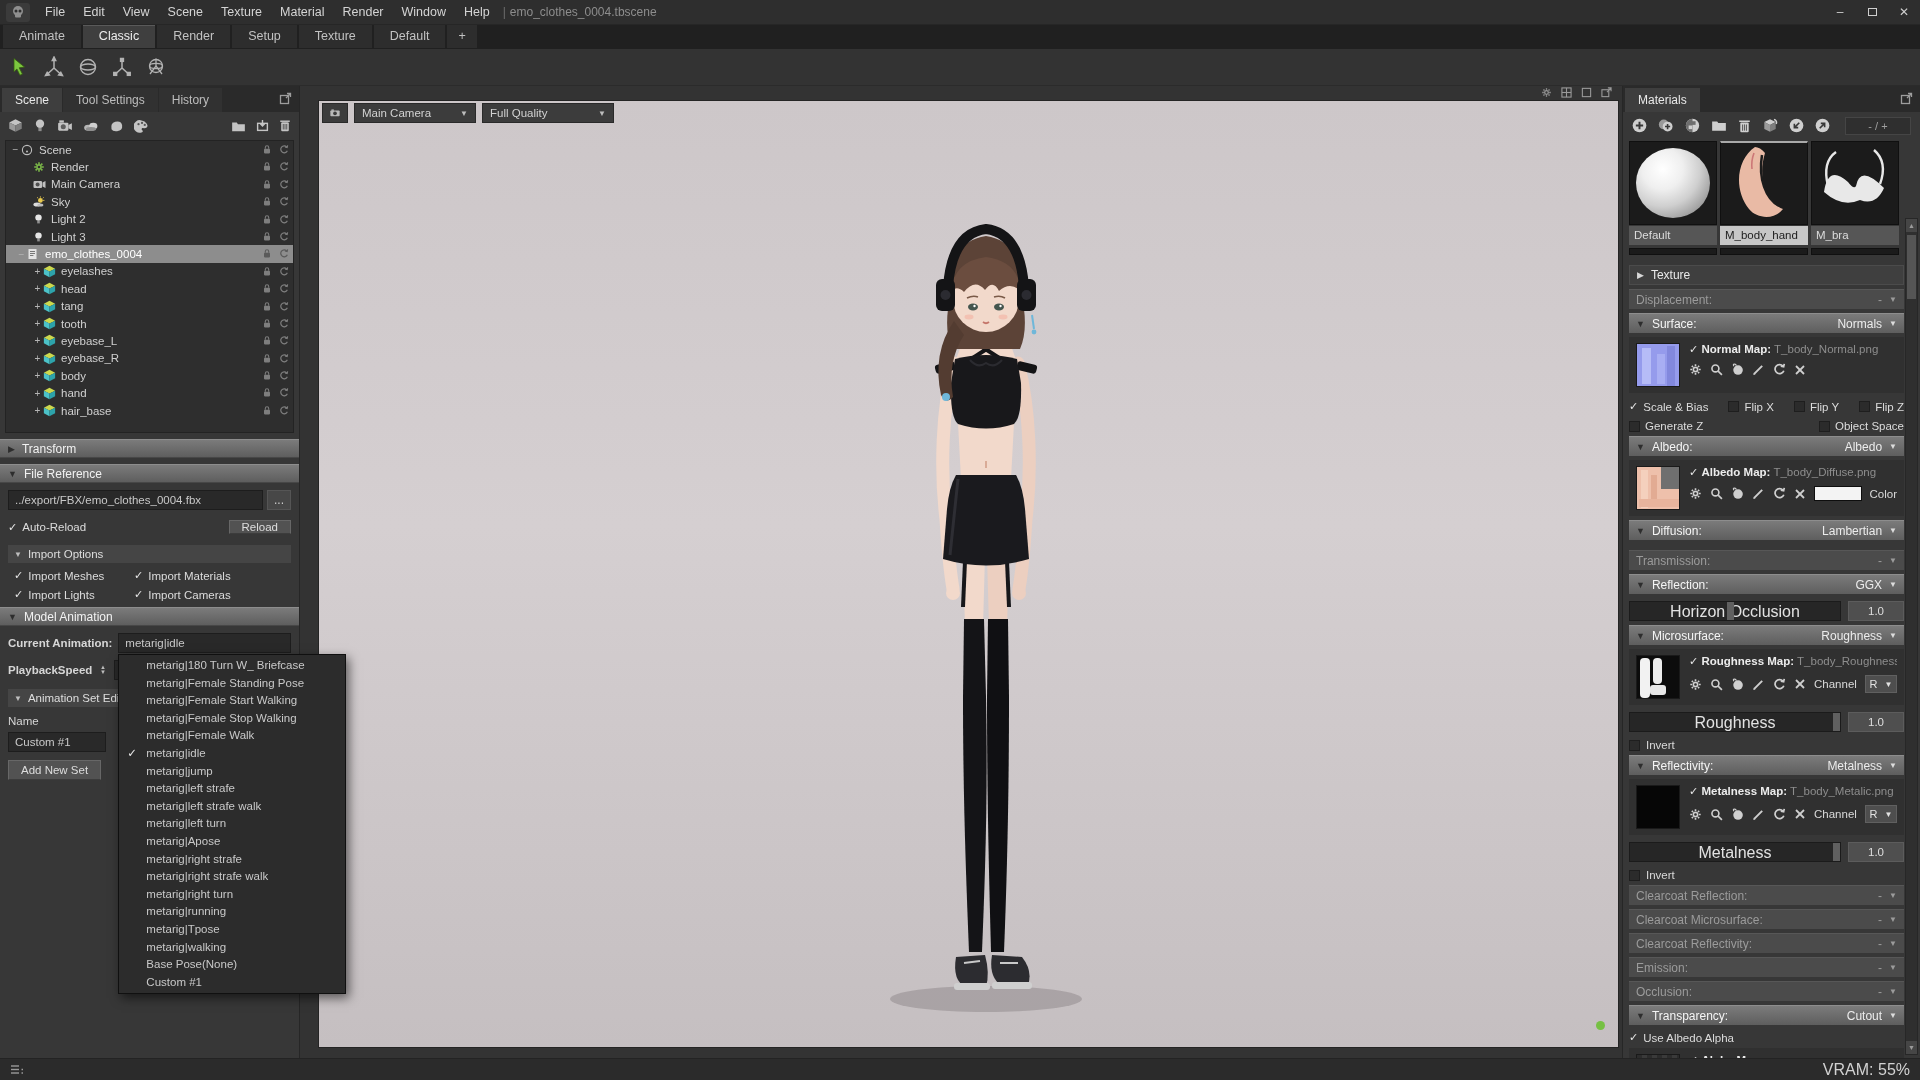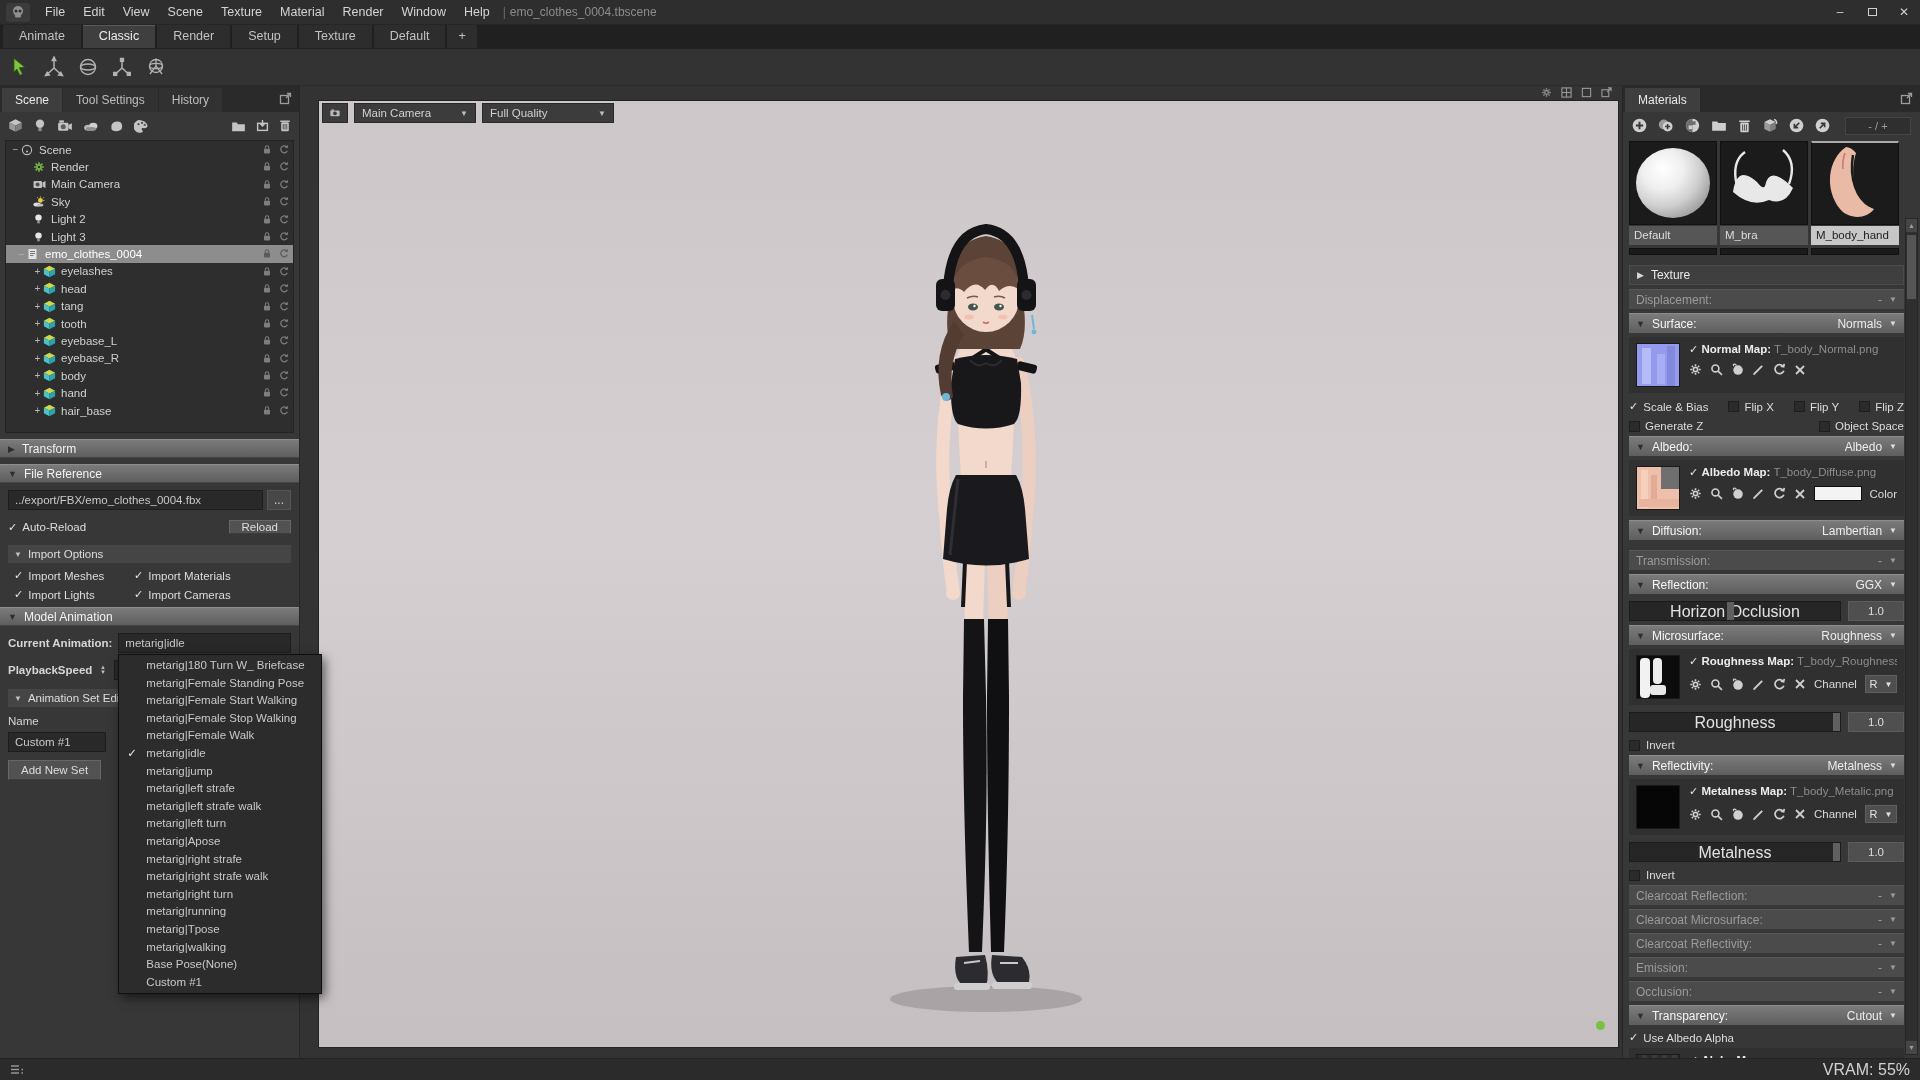--- a/index.html
+++ b/index.html
@@ -78,21 +78,21 @@
   .ma-row .lbl { flex:none;font-weight:bold; }
   .anim-input-wrap { position:relative; flex:1; margin-left:6px; }
   .anim-input { width:100%; }
   .stepper { width:11px; height:16px; margin-left:5px; display:flex; flex-direction:column;
     justify-content:center; color:#bdbdbd; font-size:6px; line-height:5px; text-align:center; }
   .pb-box { width:46px; margin-left:6px; }
   .name-input { width:98px; margin:5px 0 0 8px; }
   .ase-btnrow { display:flex; align-items:center; margin:8px 8px 0; }
   .ase-chev { margin-left:22px; color:#9a9a9a; font-size:9px; }
 
-  .anim-list { position:absolute; top:100%; left:0; margin-top:1px; width:204px; background:#2c2c2c;
+  .anim-list { position:absolute; top:100%; left:0; margin-top:1px; width:228px; background:#2c2c2c;
     border:1px solid #101010; box-shadow:3px 4px 10px rgba(0,0,0,.55); z-index:60; padding:2px 0; }
   .anim-item { height:17.6px; line-height:17.6px; padding-left:27px; color:#c9c9c9;
     font-size:11.5px; white-space:nowrap; position:relative; }
   .anim-item .sel-ck { position:absolute; left:8px; top:0; color:#e6e6e6; }
 
   
   .viewport { position:absolute; left:301px; right:298px; top:86px; bottom:22px; background:#333; }
   .vp-canvas { position:absolute; left:17px; top:14px; right:3px; bottom:10px;
     background:linear-gradient(#cdc7c9,#d5cfd1 45%,#c5bfc1); border:1px solid #242424; overflow:hidden; }
   .vp-ctrl { position:absolute; top:14px; left:17px; height:26px; display:flex; gap:6px; padding:3px 0 0 4px; z-index:5; }
@@ -1024,40 +1024,40 @@
       <span class="counterbox">- / +</span>
     </div>
 
     <div class="thumbs">
       <div class="thumb">
         <div class="timg">
             <div class="sphere-art"></div>
           </div>
         <div class="tname">Default</div>
       </div>
-      <div class="thumb">
-        <div class="timg">
-          <svg width="86" height="82" viewBox="0 0 86 82">
-            <path d="M12,50 Q16,22 36,40 Q42,48 44,44 Q48,22 72,46 Q64,64 48,58 Q30,66 12,50 Z" fill="#e8e8e8"></path>
-            <path d="M16,44 Q10,20 24,10" stroke="#e8e8e8" stroke-width="2.4" fill="none"></path>
-            <path d="M68,42 Q76,20 62,8" stroke="#e8e8e8" stroke-width="2.4" fill="none"></path>
-          </svg>
-        </div>
-        <div class="tname">M_bra</div>
-      </div>
       <div class="thumb selected">
         <div class="timg">
           <svg width="86" height="82" viewBox="0 0 86 82">
             <path d="M34,4 C16,16 12,46 28,66 C36,76 54,77 62,66 C46,60 36,36 44,10 C41,6 37,4 34,4 Z" fill="#e9baa5"></path>
             <path d="M40,14 C36,38 44,58 58,64" stroke="#caa violet" fill="none"></path>
             <path d="M41,12 C37,36 45,56 58,63" stroke="#1c1c1c" stroke-width="2.5" fill="none"></path>
             <path d="M33,10 q-3 8 -2 16" stroke="#c77" stroke-width="1.6" fill="none"></path>
           </svg>
         </div>
         <div class="tname">M_body_hand</div>
+      </div>
+      <div class="thumb">
+        <div class="timg">
+          <svg width="86" height="82" viewBox="0 0 86 82">
+            <path d="M12,50 Q16,22 36,40 Q42,48 44,44 Q48,22 72,46 Q64,64 48,58 Q30,66 12,50 Z" fill="#e8e8e8"></path>
+            <path d="M16,44 Q10,20 24,10" stroke="#e8e8e8" stroke-width="2.4" fill="none"></path>
+            <path d="M68,42 Q76,20 62,8" stroke="#e8e8e8" stroke-width="2.4" fill="none"></path>
+          </svg>
+        </div>
+        <div class="tname">M_bra</div>
       </div>
     </div>
     <div class="sliver-row">
       <div class="sliver"></div>
         <div class="sliver"></div>
         <div class="sliver"></div>
     </div>
 
     <div class="msections">
 

